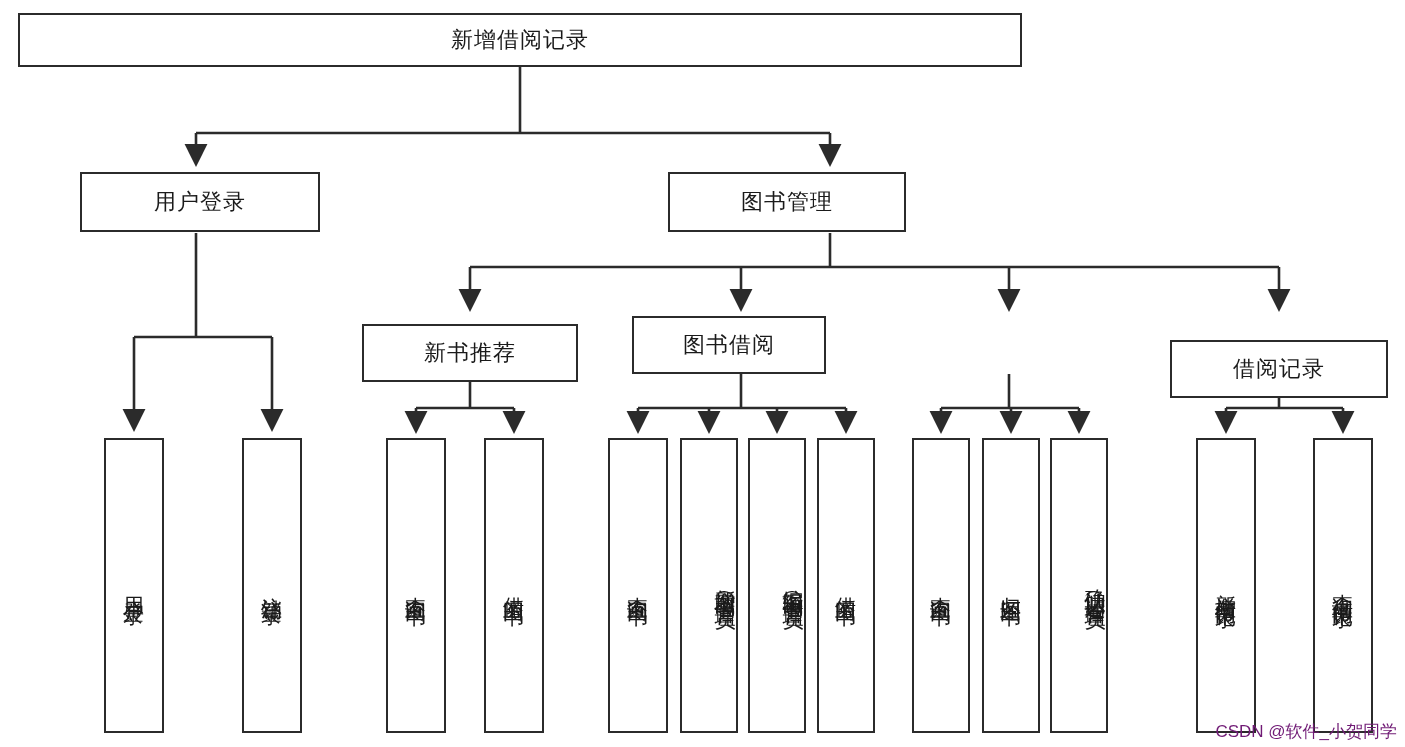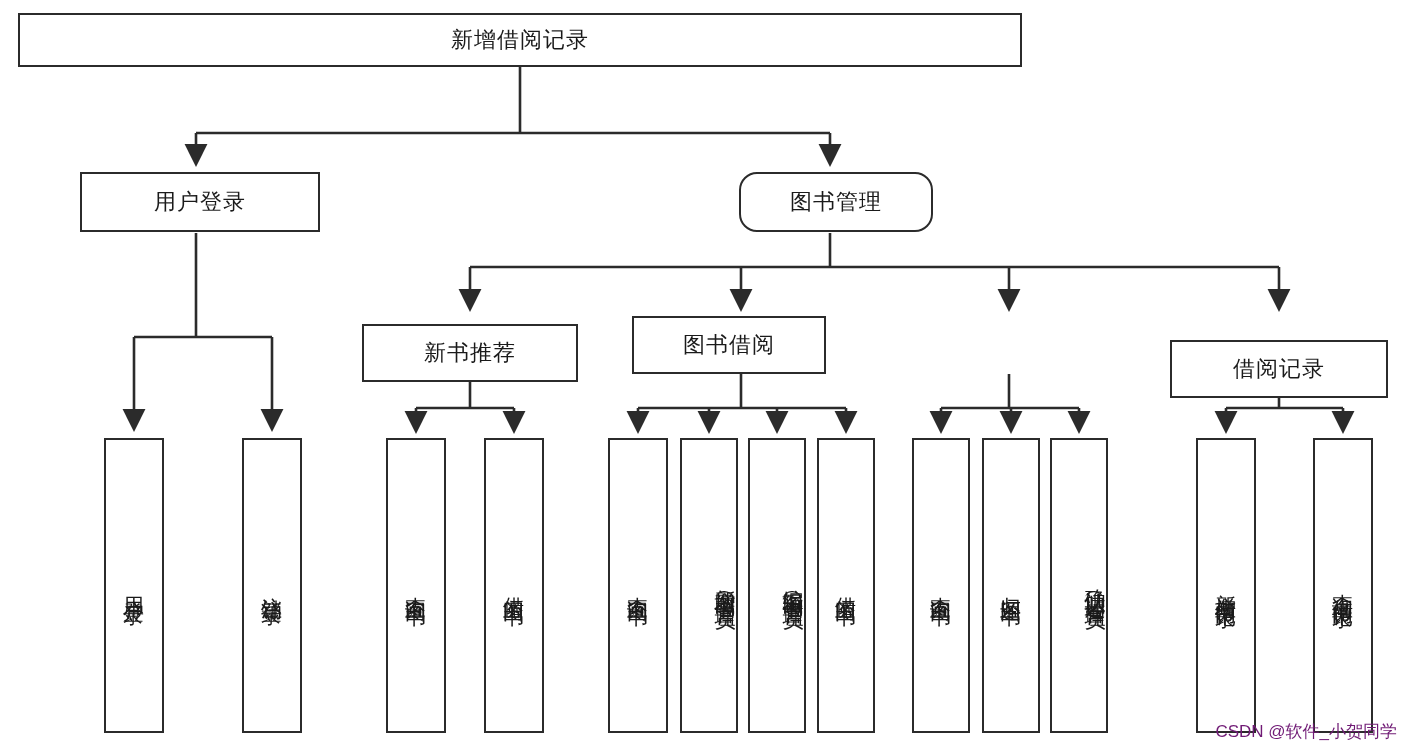--- a/index.html
+++ b/index.html
@@ -96,21 +96,21 @@
     </g>
   </svg>
 
   <div class="node horiz" style="left:18px;top:13px;width:1004px;height:54px;">
     <span>新增借阅记录</span>
   </div>
 
   <div class="node horiz" style="left:80px;top:172px;width:240px;height:60px;">
     <span>用户登录</span>
   </div>
-  <div class="node horiz" style="left:739px;top:172px;width:194px;height:60px;border-radius:18px;">
+  <div class="node horiz" style="left:668px;top:172px;width:238px;height:60px;">
     <span>图书管理</span>
   </div>
 
   <div class="node horiz" style="left:362px;top:316px;width:216px;height:58px;margin-top:8px;">
     <span>新书推荐</span>
   </div>
   <div class="node horiz" style="left:632px;top:316px;width:194px;height:58px;">
     <span>图书借阅</span>
   </div>
   <div class="node horiz" style="left:1170px;top:316px;width:218px;height:58px;margin-top:24px;">

